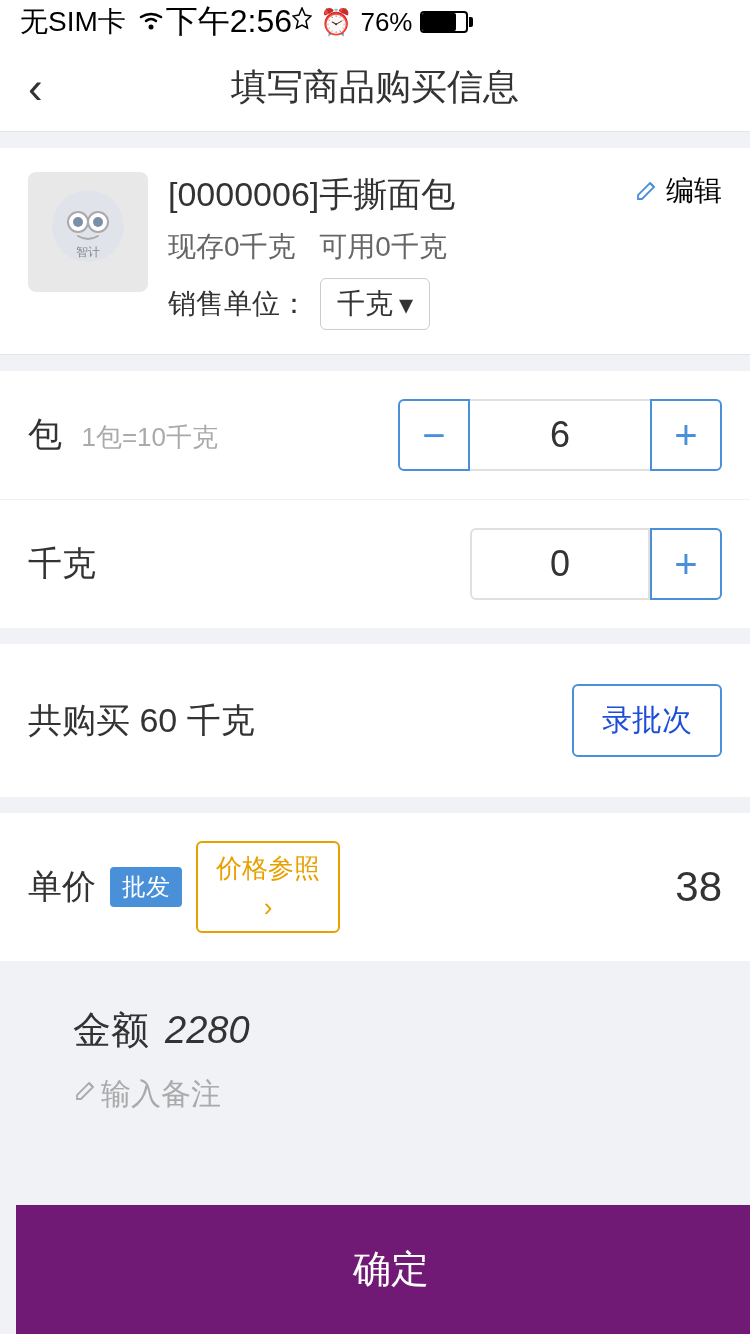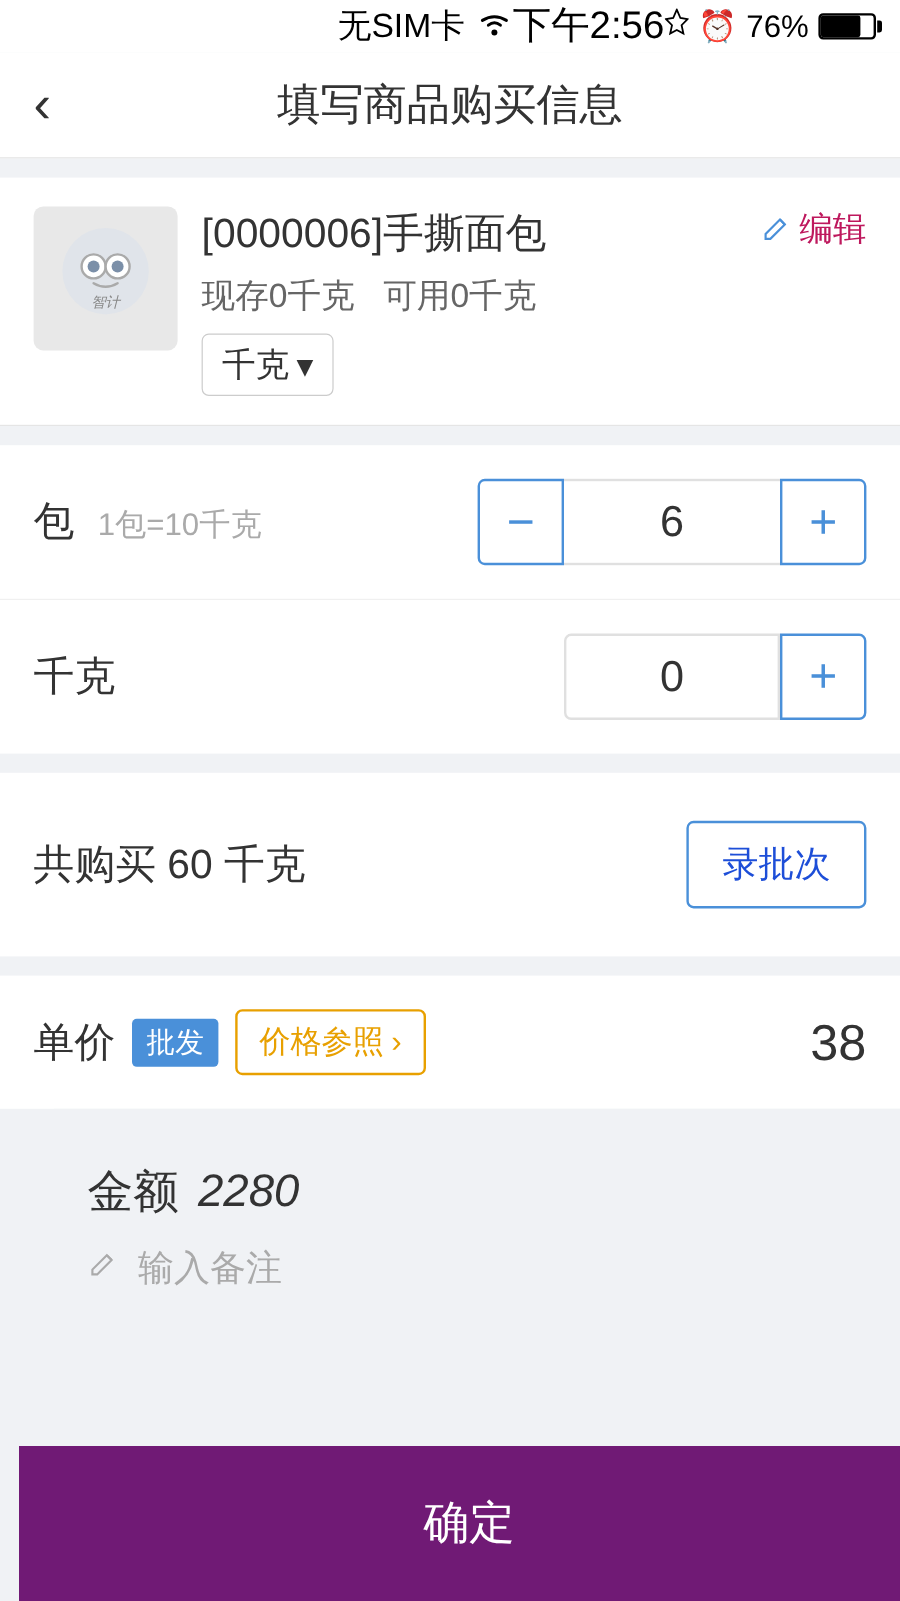--- a/index.html
+++ b/index.html
@@ -13,21 +13,21 @@
       position: relative;
     }
 
     
     .status-bar {
       width: 750px;
       height: 44px;
       background: #fff;
       display: flex;
       align-items: center;
-      justify-content: flex-end;
+      justify-content: flex-start;
       padding: 0 20px;
       font-size: 28px;
       color: #000;
     }
     .status-left { display: flex; align-items: center; gap: 10px; }
     .status-center { font-size: 32px; font-weight: 500; }
     .status-right { display: flex; align-items: center; gap: 8px; font-size: 26px; }
     .battery-icon {
       width: 48px; height: 22px; border: 2px solid #000; border-radius: 4px; position: relative; display: inline-block;
     }
@@ -78,36 +78,35 @@
       background: #e8e8e8;
       border-radius: 8px;
       display: flex;
       align-items: center;
       justify-content: center;
       flex-shrink: 0;
     }
     .product-thumbnail-icon {
       font-size: 52px;
       color: #737373;
-      font-style: italic;
     }
     .product-info { flex: 1; }
     .product-name-row {
       display: flex;
       justify-content: space-between;
       align-items: flex-start;
     }
     .product-name {
       font-size: 34px;
       font-weight: 500;
       color: #333;
     }
     .edit-btn {
       font-size: 28px;
-      color: #be185d;
+      color: #000000;
       display: flex;
       align-items: center;
       gap: 4px;
       cursor: pointer;
       text-align: center;
     }
     .product-stock {
       font-size: 28px;
       color: #666;
       margin-top: 10px;
@@ -269,39 +268,39 @@
       border: 2px solid #e8a000;
       color: #e8a000;
       background: #fff;
       padding: 8px 18px;
       font-size: 26px;
       border-radius: 6px;
       cursor: pointer;
       display: flex;
       align-items: center;
       gap: 6px;
+      flex-direction: column;
     }
     .price-value {
       font-size: 42px;
       color: #333;
       font-weight: 400;
     }
     .amount-row {
       display: flex;
       align-items: center;
       gap: 16px;
       font-size: 38px;
       color: #333;
     }
     .amount-label { font-weight: 400; }
     .amount-value { font-weight: 400; font-style: italic; }
     .remark-row {
       display: flex;
       align-items: center;
-      gap: 14px;
       margin-top: 18px;
       font-size: 30px;
       color: #aaa;
       padding-bottom: 20px;
     }
     .remark-icon {
       font-size: 28px;
       color: #aaa;
     }
 
@@ -387,20 +386,21 @@
           <path d="M16 6 L20 10" stroke="#4a90d9" stroke-width="1.8"></path>
         </svg>
         <span>编辑</span>
       </div>
     </div>
     <div class="product-stock">
       <span>现存0千克</span>
       <span style="margin-left:16px;">可用0千克</span>
     </div>
     <div class="product-unit-row">
+      <span>销售单位：</span>
       <div class="unit-dropdown">
         <span>千克</span>
         <span>▾</span>
       </div>
     </div>
   </div>
 </div>
 
 <div class="section-white">
 

